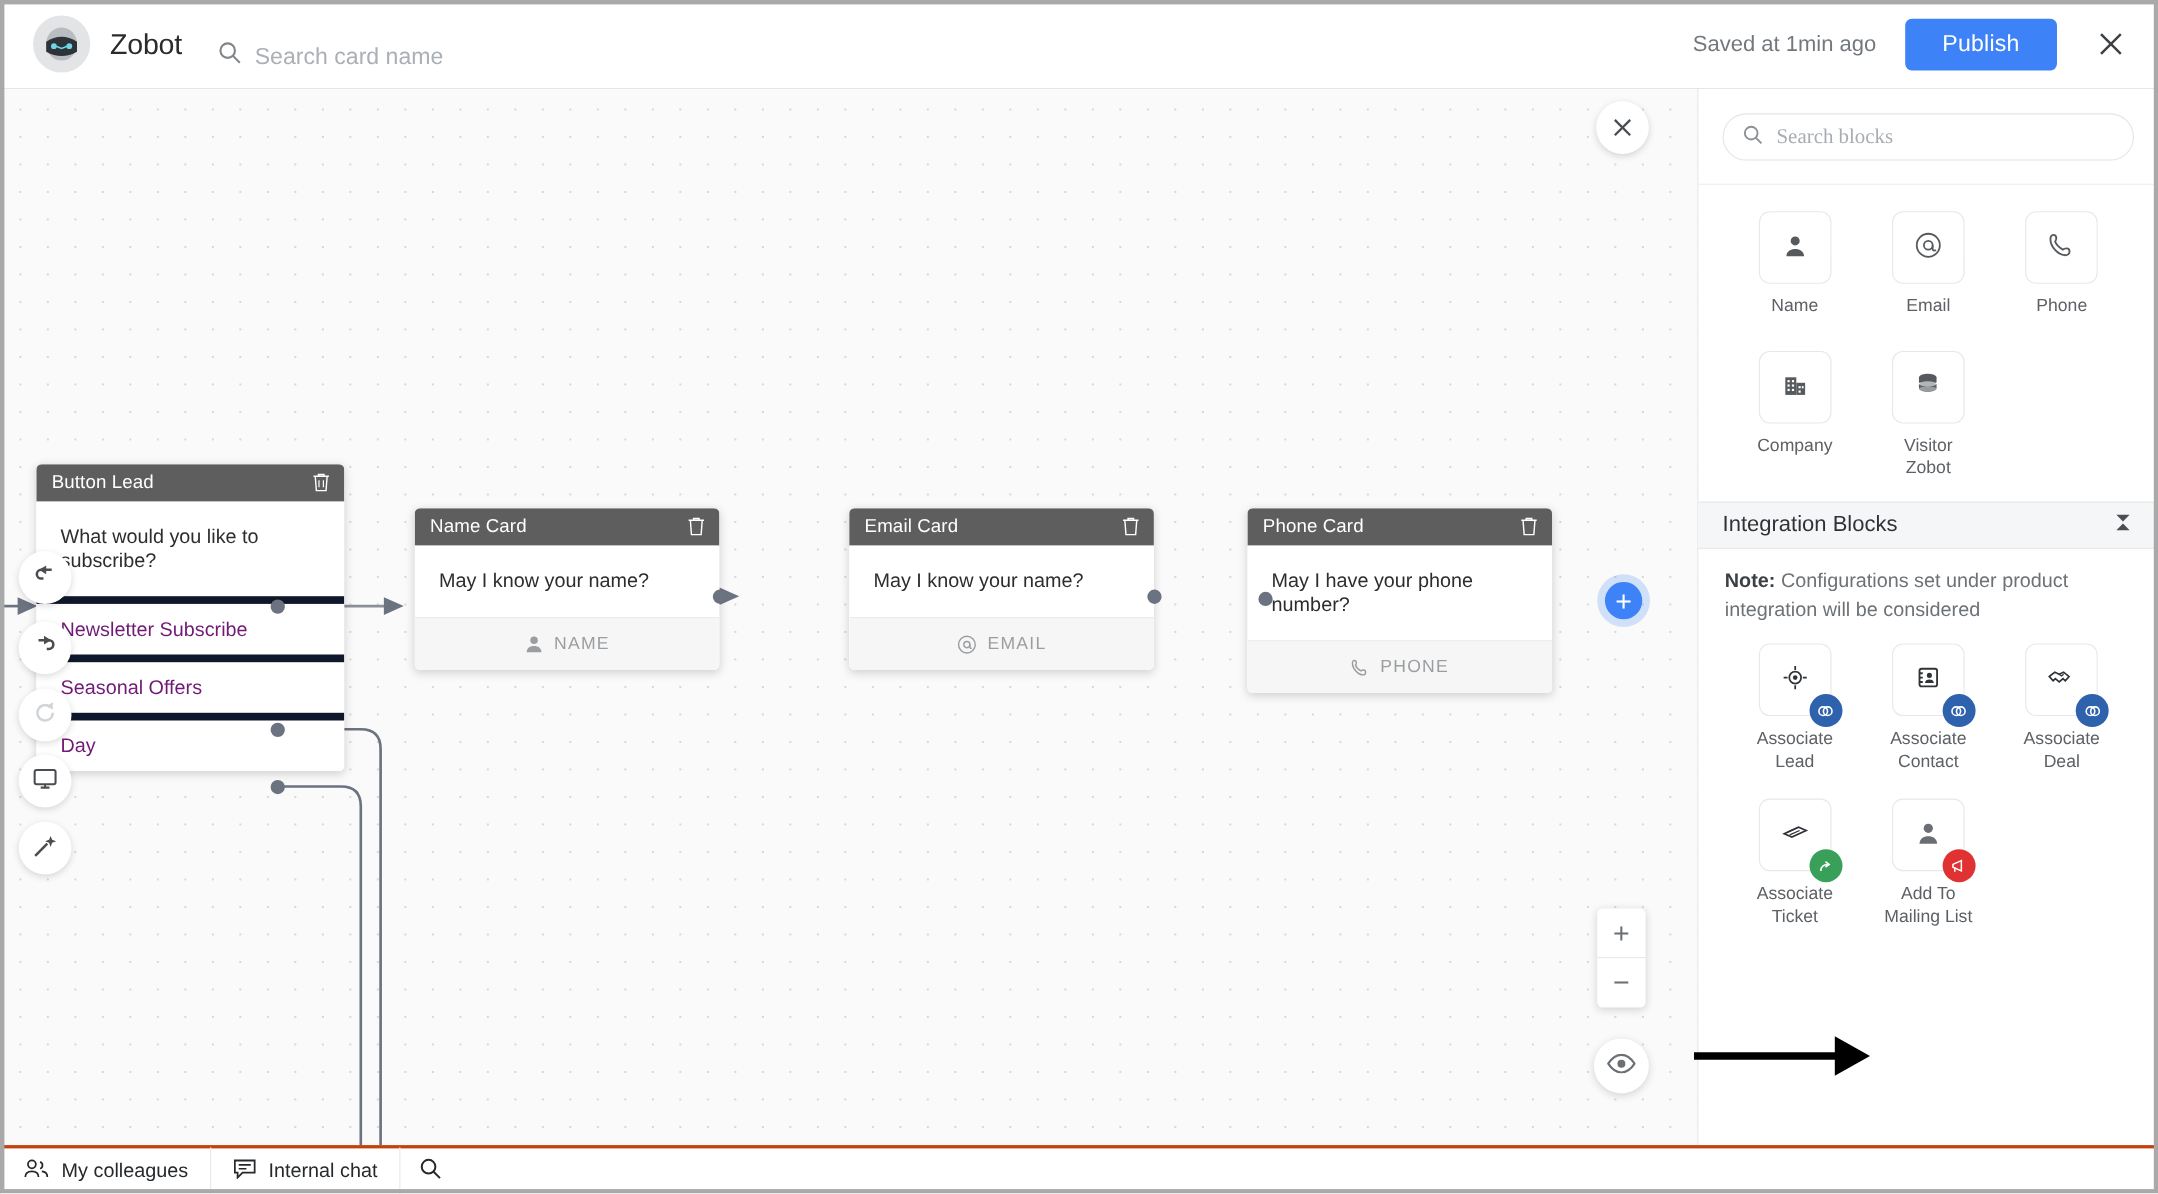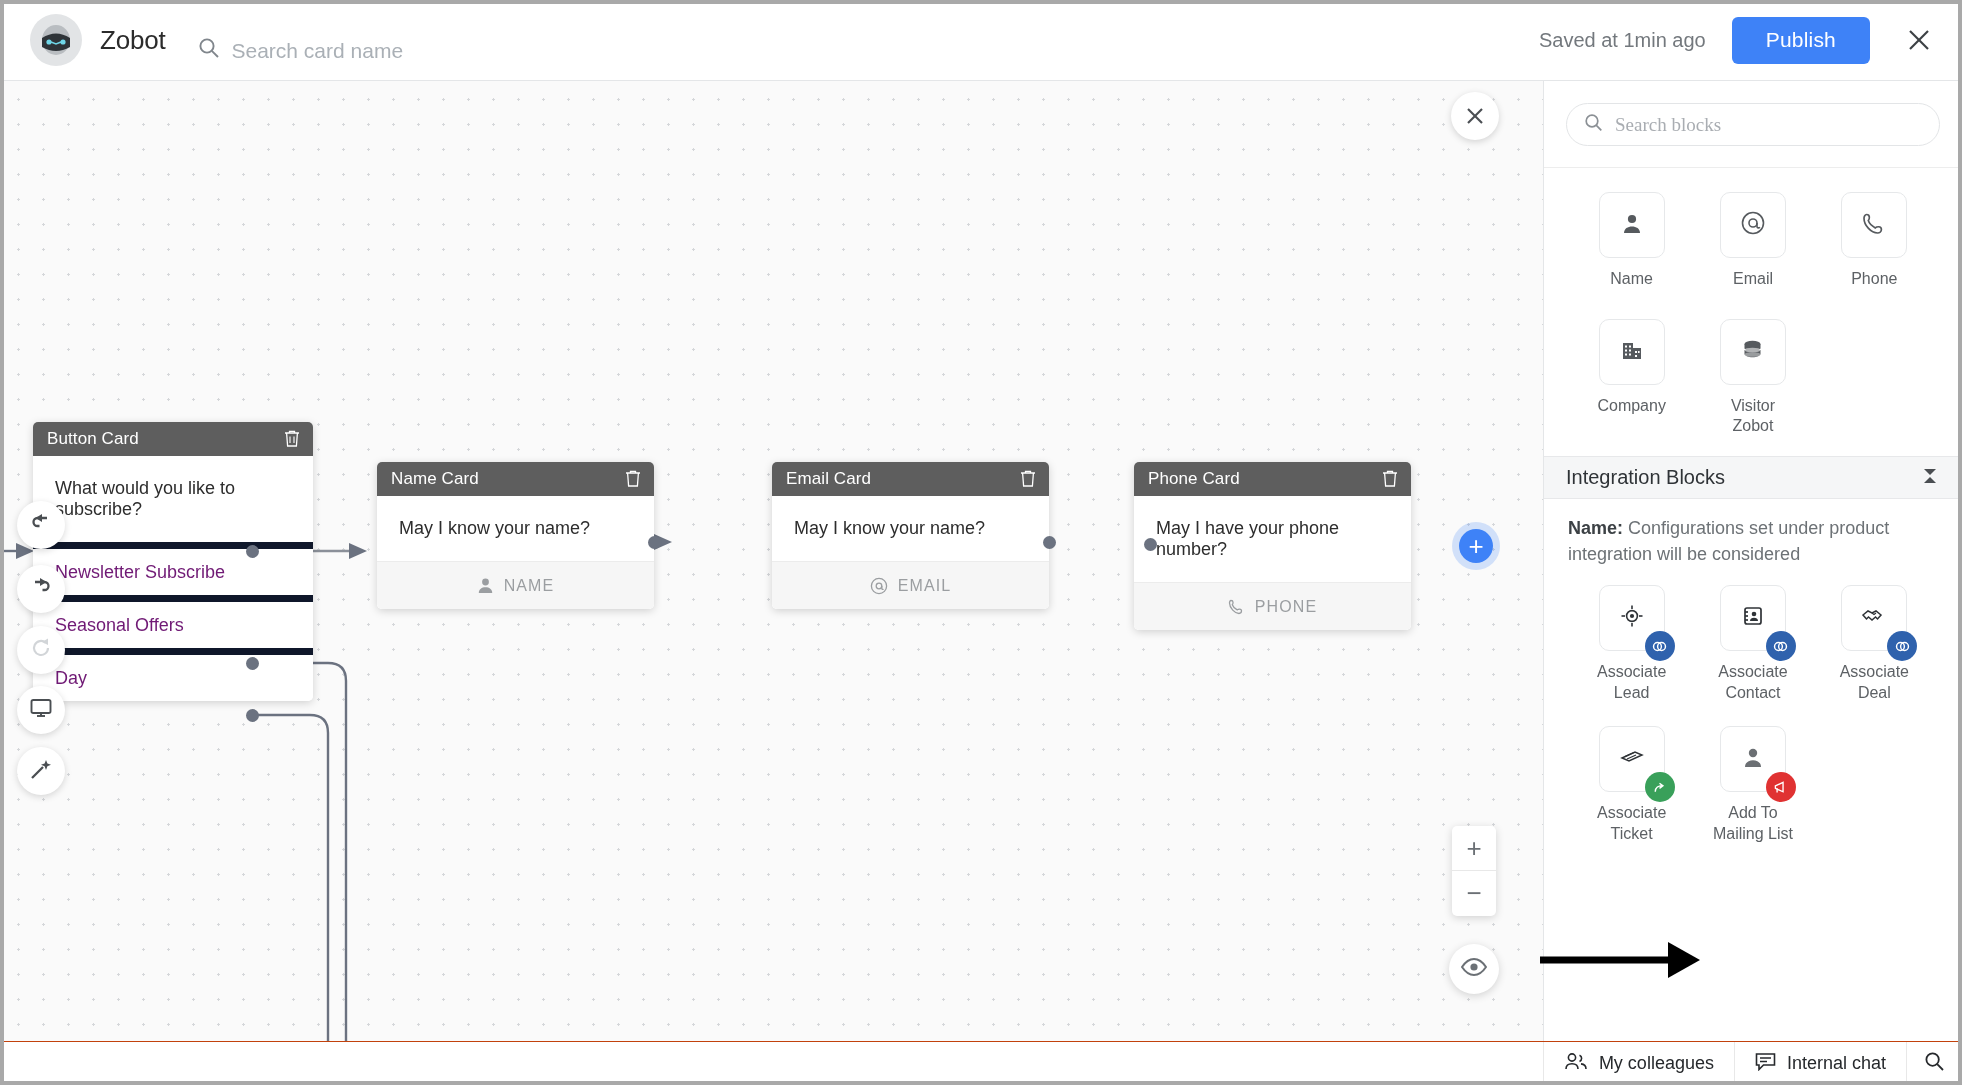--- a/index.html
+++ b/index.html
@@ -159,22 +159,22 @@
   .sec-head span:first-child { flex: 1; font-size: 20px; color: #2f3337; }
   .note { padding: 17px 24px 0 24px; font-size: 18px; color: #6d7276; line-height: 1.42; }
   .note b { color: #3c4145; font-weight: bold; }
 
   
   .anno { position: absolute; left: 1540px; top: 935px; pointer-events: none; }
 
   
   .bottombar {
     position: absolute; left: 0; bottom: 0; width: 1962px; height: 44px;
-    background: #fff; border-top: 1px solid #c2410c;
-    display: flex; align-items: center; justify-content: flex-end;
+    background: #fff; border-top: 3px solid #c2410c;
+    display: flex; align-items: center; justify-content: flex-start;
   }
   .bb-item {
     display: flex; align-items: center; height: 44px; padding: 0 20px;
     font-size: 18px; color: #26292c; border-left: 1px solid #e8e8e8; cursor: pointer;
   }
   .bb-item svg { margin-right: 11px; }
   .bb-icon {
     width: 56px; height: 44px; display: flex; align-items: center; justify-content: center;
     border-left: 1px solid #e8e8e8; cursor: pointer;
   }
@@ -244,21 +244,21 @@
 
   <div class="canvas-close">
     <svg width="22" height="22" viewBox="0 0 22 22">
         <line x1="4" y1="4" x2="18" y2="18" stroke="#4a4e52" stroke-width="2.1"></line>
         <line x1="18" y1="4" x2="4" y2="18" stroke="#4a4e52" stroke-width="2.1"></line>
       </svg>
   </div>
 
   <div class="card" style="left:33px; top:341px; width:280px;">
     <div class="card-head">
-      <span class="ttl">Button Card</span>
+      <span class="ttl">Button Lead</span>
       <span class="trash">
         <svg width="18" height="19" viewBox="0 0 18 19">
             <path d="M2 4h14M6.5 4V2.3h5V4M3.6 4l1 13h8.8l1-13" stroke="#fff" stroke-width="1.3" fill="none"></path>
             <line x1="7" y1="7.5" x2="7" y2="14" stroke="#fff" stroke-width="1.1"></line>
             <line x1="11" y1="7.5" x2="11" y2="14" stroke="#fff" stroke-width="1.1"></line>
           </svg>
       </span>
     </div>
     <div class="card-body">
       <div class="card-msg">What would you like to subscribe?</div>
@@ -491,21 +491,21 @@
     <span>Integration Blocks</span>
     <span>
       <svg width="20" height="20" viewBox="0 0 20 20">
           <polygon points="4,3 16,3 10,9" fill="#4a4e52"></polygon>
           <polygon points="10,11 16,17 4,17" fill="#4a4e52"></polygon>
         </svg>
     </span>
   </div>
 
   <div class="note">
-    <b>Name:</b>
+    <b>Note:</b>
     <span>Configurations set under product integration will be considered</span>
   </div>
 
   <div class="grid" style="padding-top:18px; row-gap:22px;">
     <div class="blk">
       <div class="blk-tile">
         <span>
           <svg width="24" height="24" viewBox="0 0 24 24">
               <circle cx="12" cy="12" r="5.4" stroke="#2f3337" stroke-width="1.6" fill="none"></circle>
               <circle cx="12" cy="12" r="2.1" fill="#2f3337"></circle>

